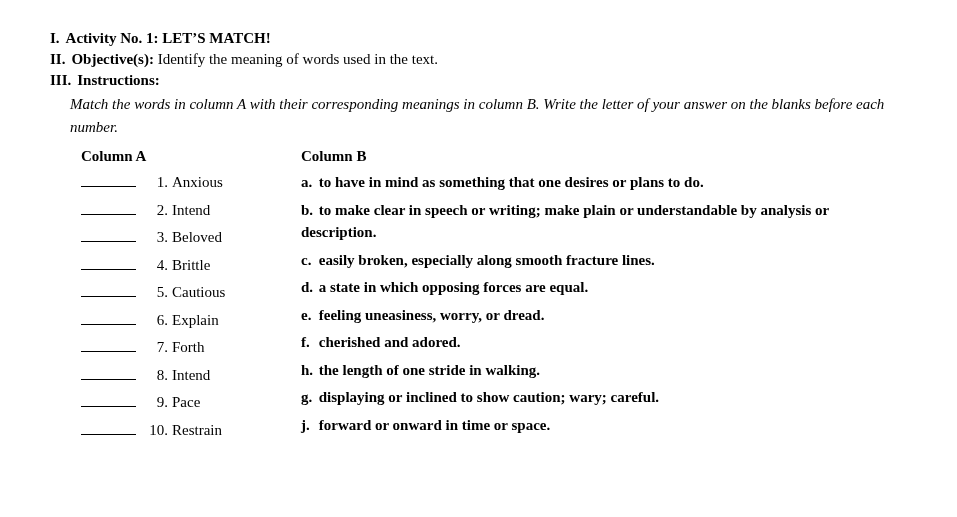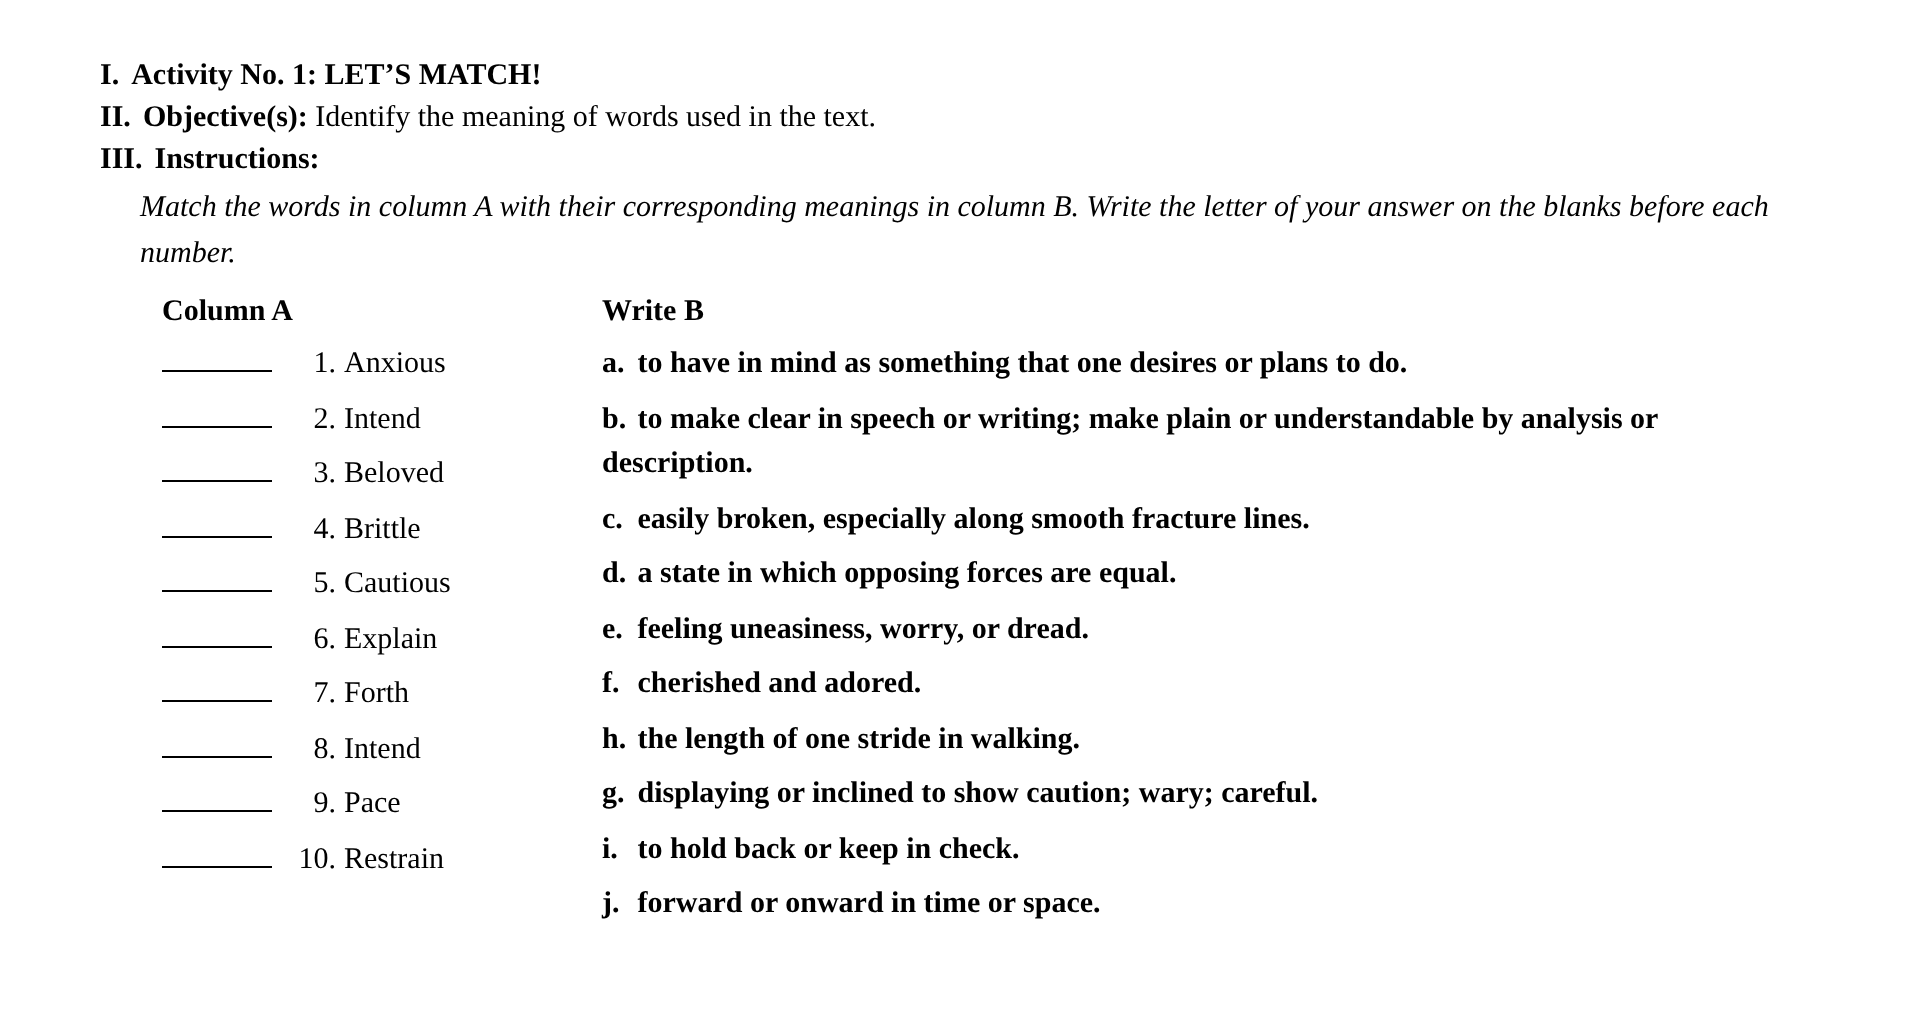--- a/index.html
+++ b/index.html
@@ -153,27 +153,26 @@
     </div>
         <div class="col-a-item">
       <span class="blank-line"></span>
       <span class="item-number">10.</span>
       <span class="item-word">Restrain</span>
     </div>
       </div>
   </div>
 
   <div class="column-b">
-    <div class="col-header">Write B</div>
+    <div class="col-header">Column B</div>
     <div id="col-b-items">
         <div class="col-b-item"><span class="b-letter">a.</span> to have in mind as something that one desires or plans to do.</div>
         <div class="col-b-item"><span class="b-letter">b.</span> to make clear in speech or writing; make plain or understandable by analysis or description.</div>
         <div class="col-b-item"><span class="b-letter">c.</span> easily broken, especially along smooth fracture lines.</div>
         <div class="col-b-item"><span class="b-letter">d.</span> a state in which opposing forces are equal.</div>
         <div class="col-b-item"><span class="b-letter">e.</span> feeling uneasiness, worry, or dread.</div>
         <div class="col-b-item"><span class="b-letter">f.</span> cherished and adored.</div>
         <div class="col-b-item"><span class="b-letter">h.</span> the length of one stride in walking.</div>
         <div class="col-b-item"><span class="b-letter">g.</span> displaying or inclined to show caution; wary; careful.</div>
-        <div class="col-b-item"><span class="b-letter">i.</span> to hold back or keep in check.</div>
         <div class="col-b-item"><span class="b-letter">j.</span> forward or onward in time or space.</div>
       </div>
   </div>
 </div>
 
 </body></html>

